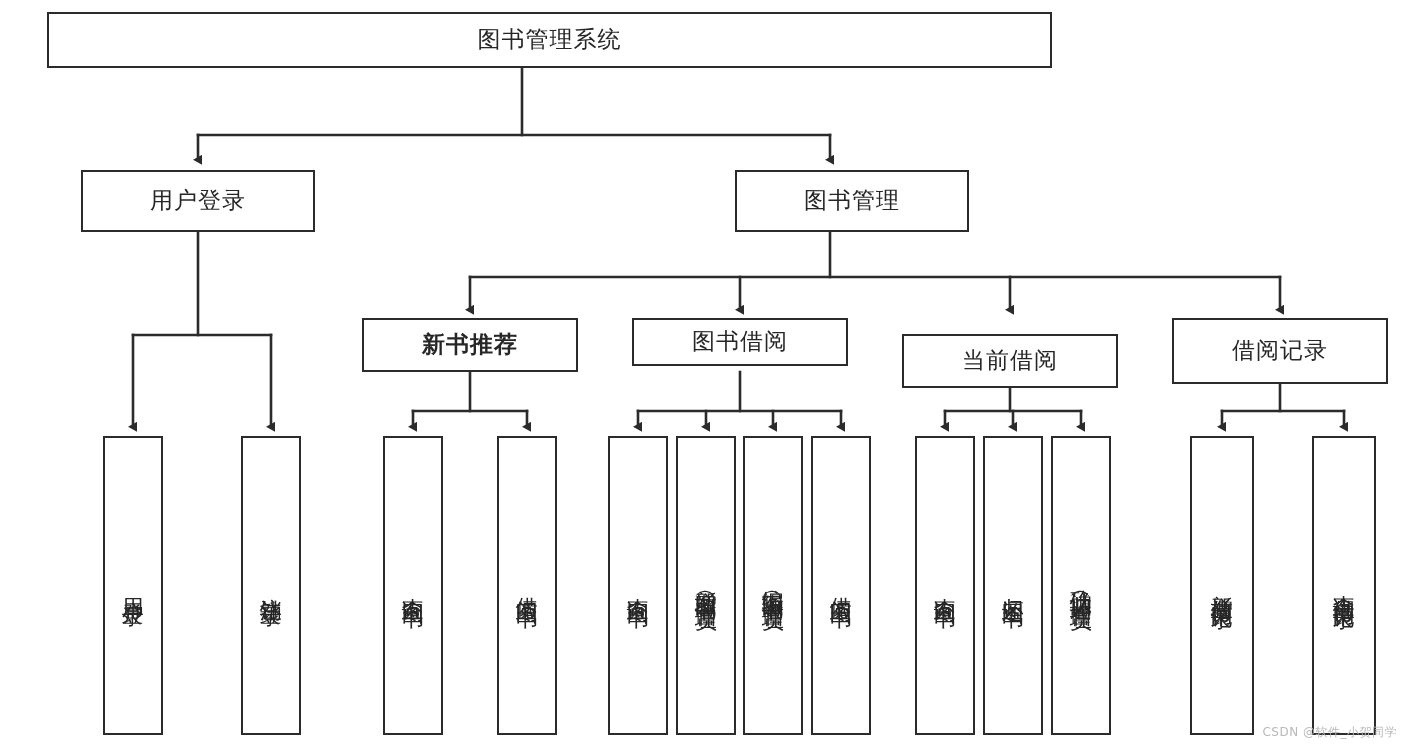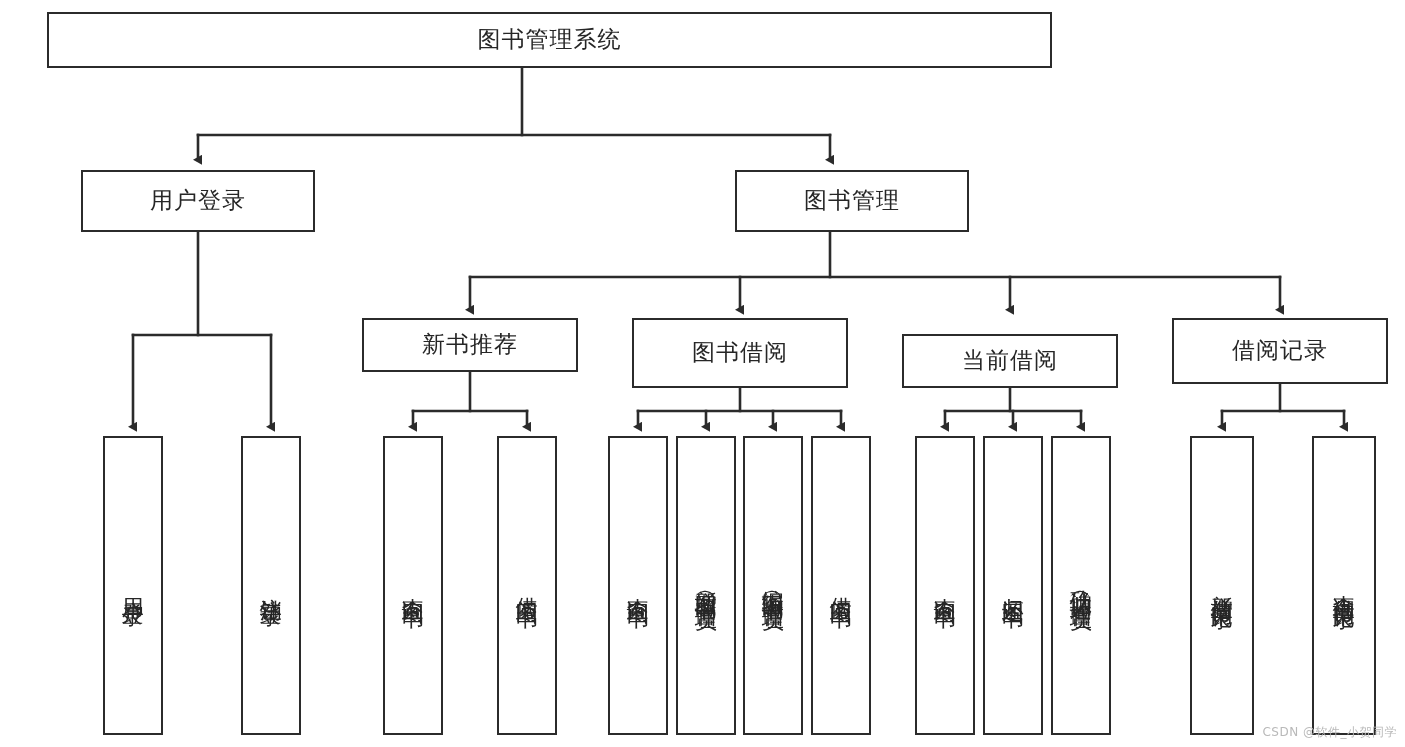--- a/index.html
+++ b/index.html
@@ -125,24 +125,24 @@
     <span>图书管理系统</span>
   </div>
 
   <div class="node horizontal" style="left:81px; top:170px; width:234px; height:62px;">
     <span>用户登录</span>
   </div>
   <div class="node horizontal" style="left:712px; top:170px; width:234px; height:62px;margin-left:23px;">
     <span>图书管理</span>
   </div>
 
-  <div class="node horizontal" style="left:362px; top:318px; width:216px; height:54px;">
+  <div class="node horizontal" style="left:362px; top:318px; width:216px; height:54px;font-weight:bold;">
     <span>新书推荐</span>
   </div>
-  <div class="node horizontal" style="left:632px; top:318px; width:216px; height:70px;">
+  <div class="node horizontal" style="left:632px; top:318px; width:216px; height:48px;">
     <span>图书借阅</span>
   </div>
   <div class="node horizontal" style="left:902px; top:318px; width:216px; height:54px;margin-top:16px;">
     <span>当前借阅</span>
   </div>
   <div class="node horizontal" style="left:1172px; top:318px; width:216px; height:66px;">
     <span>借阅记录</span>
   </div>
 
   <div class="node vertical" style="left:103px; top:436px; width:60px; height:299px;">

